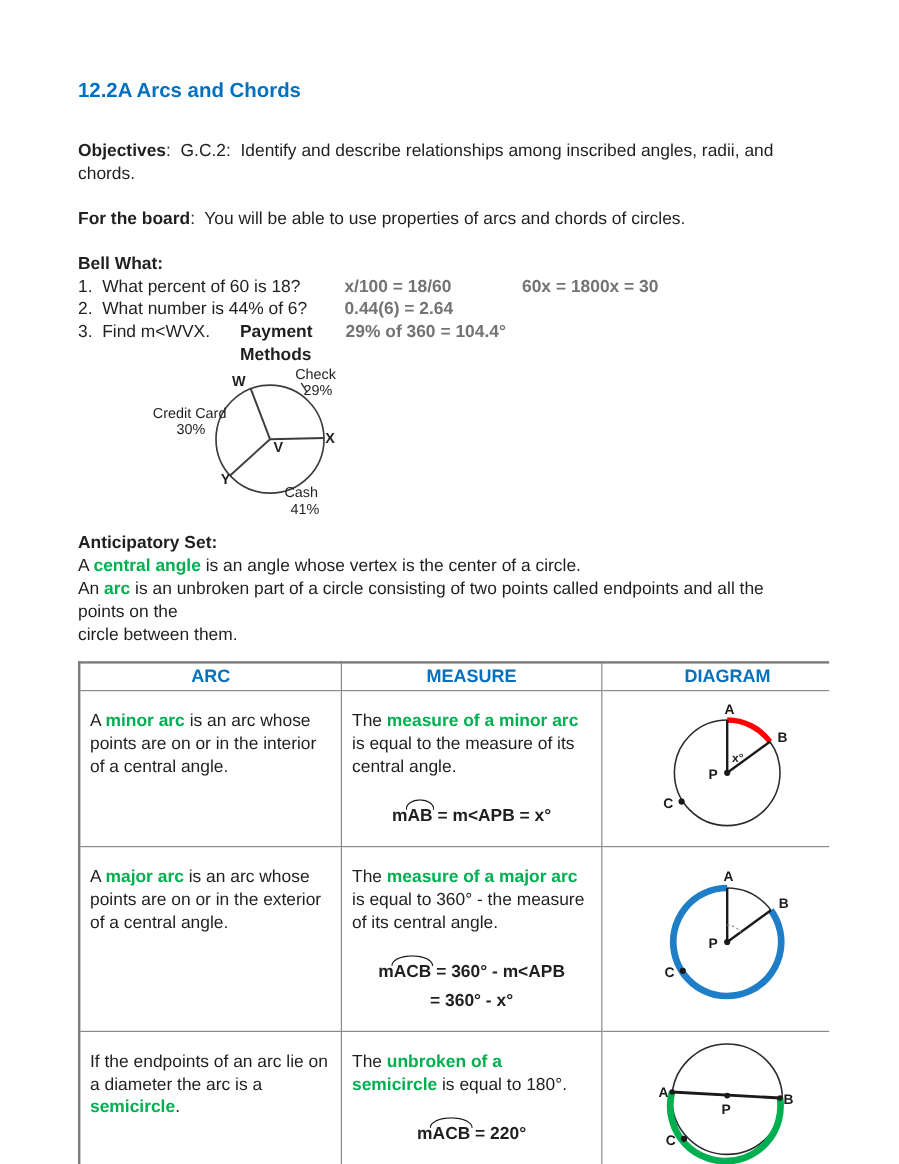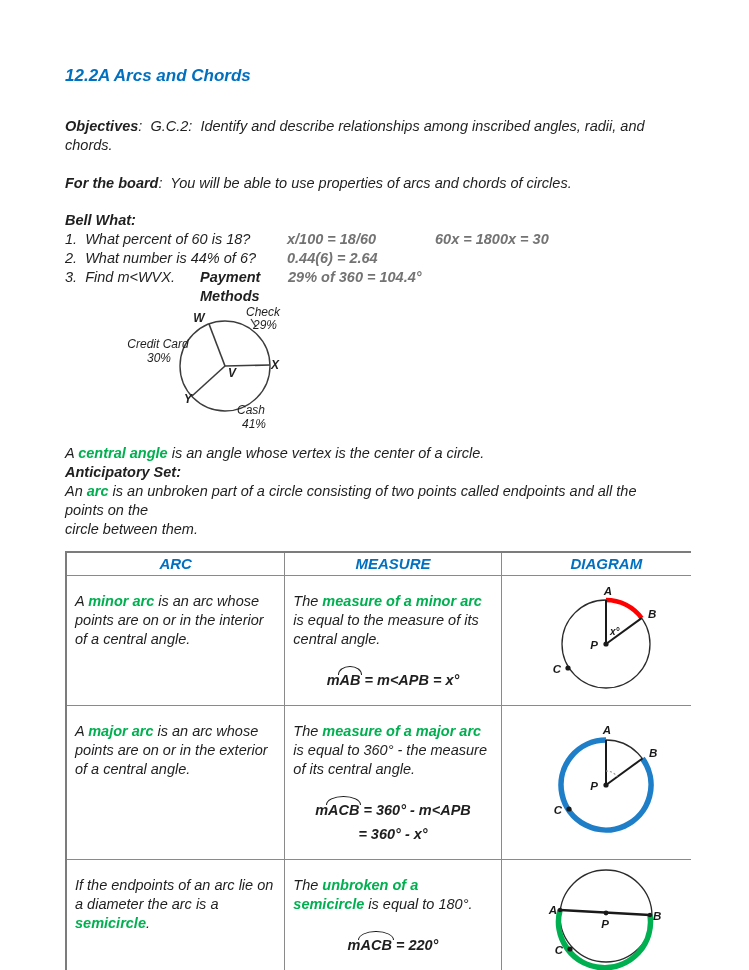--- a/index.html
+++ b/index.html
@@ -1,17 +1,17 @@
 <!DOCTYPE html>
 <html><head>
 <meta charset="utf-8">
 <style>
   html,body{margin:0;padding:0;background:#fff;}
   body{font-family:"Liberation Sans","DejaVu Sans",sans-serif;color:#1f1f1f;}
-  .page{position:relative;width:691px;height:970px;background:#ffffff;overflow:hidden;font-style:italic;}
+  .page{position:relative;width:691px;height:970px;background:#ffffff;overflow:hidden;}
   .content{padding:65px 38px 0 65px;}
   .title{color:#0070C0;font-size:17px;font-weight:700;margin:0 0 30px 0;line-height:22px;}
   .para{font-size:14.5px;line-height:19px;margin:0;white-space:pre-wrap;}
   .objectives{margin-bottom:19px;}
   .forboard{margin-bottom:18px;}
   .bold{font-weight:700;}
   .seg-g{color:#00B050;font-weight:700;}
   .bw-line{display:flex;font-size:14.5px;line-height:19px;height:19px;}
   .bw-q{white-space:pre-wrap;}
   .w222{width:222px;}
@@ -94,22 +94,22 @@
           <text class="pie-label" x="150" y="23" text-anchor="middle">29%</text>
           <text class="pie-label" x="43" y="42" text-anchor="middle">Credit Card</text>
           <text class="pie-label" x="44" y="56" text-anchor="middle">30%</text>
           <text class="pie-label" x="136" y="108" text-anchor="middle">Cash</text>
           <text class="pie-label" x="139" y="122" text-anchor="middle">41%</text>
         </svg>
       </div>
     </div>
 
     <div class="antic">
+      <p class="para bold">Anticipatory Set:</p>
       <p class="para cell-rich"><span>A </span><span class="seg-g">central angle</span><span> is an angle whose vertex is the center of a circle.</span></p>
-      <p class="para bold">Anticipatory Set:</p>
       <p class="para cell-rich"><span>An </span><span class="seg-g">arc</span><span> is an unbroken part of a circle consisting of two points called endpoints and all the points on the</span></p>
       <p class="para cell-rich"><span>circle between them.</span></p>
     </div>
 
     <table class="arc-table">
       <tbody>
           <tr>
         <th class="col-arc">ARC</th>
         <th class="col-measure">MEASURE</th>
         <th class="col-diagram">DIAGRAM</th>

